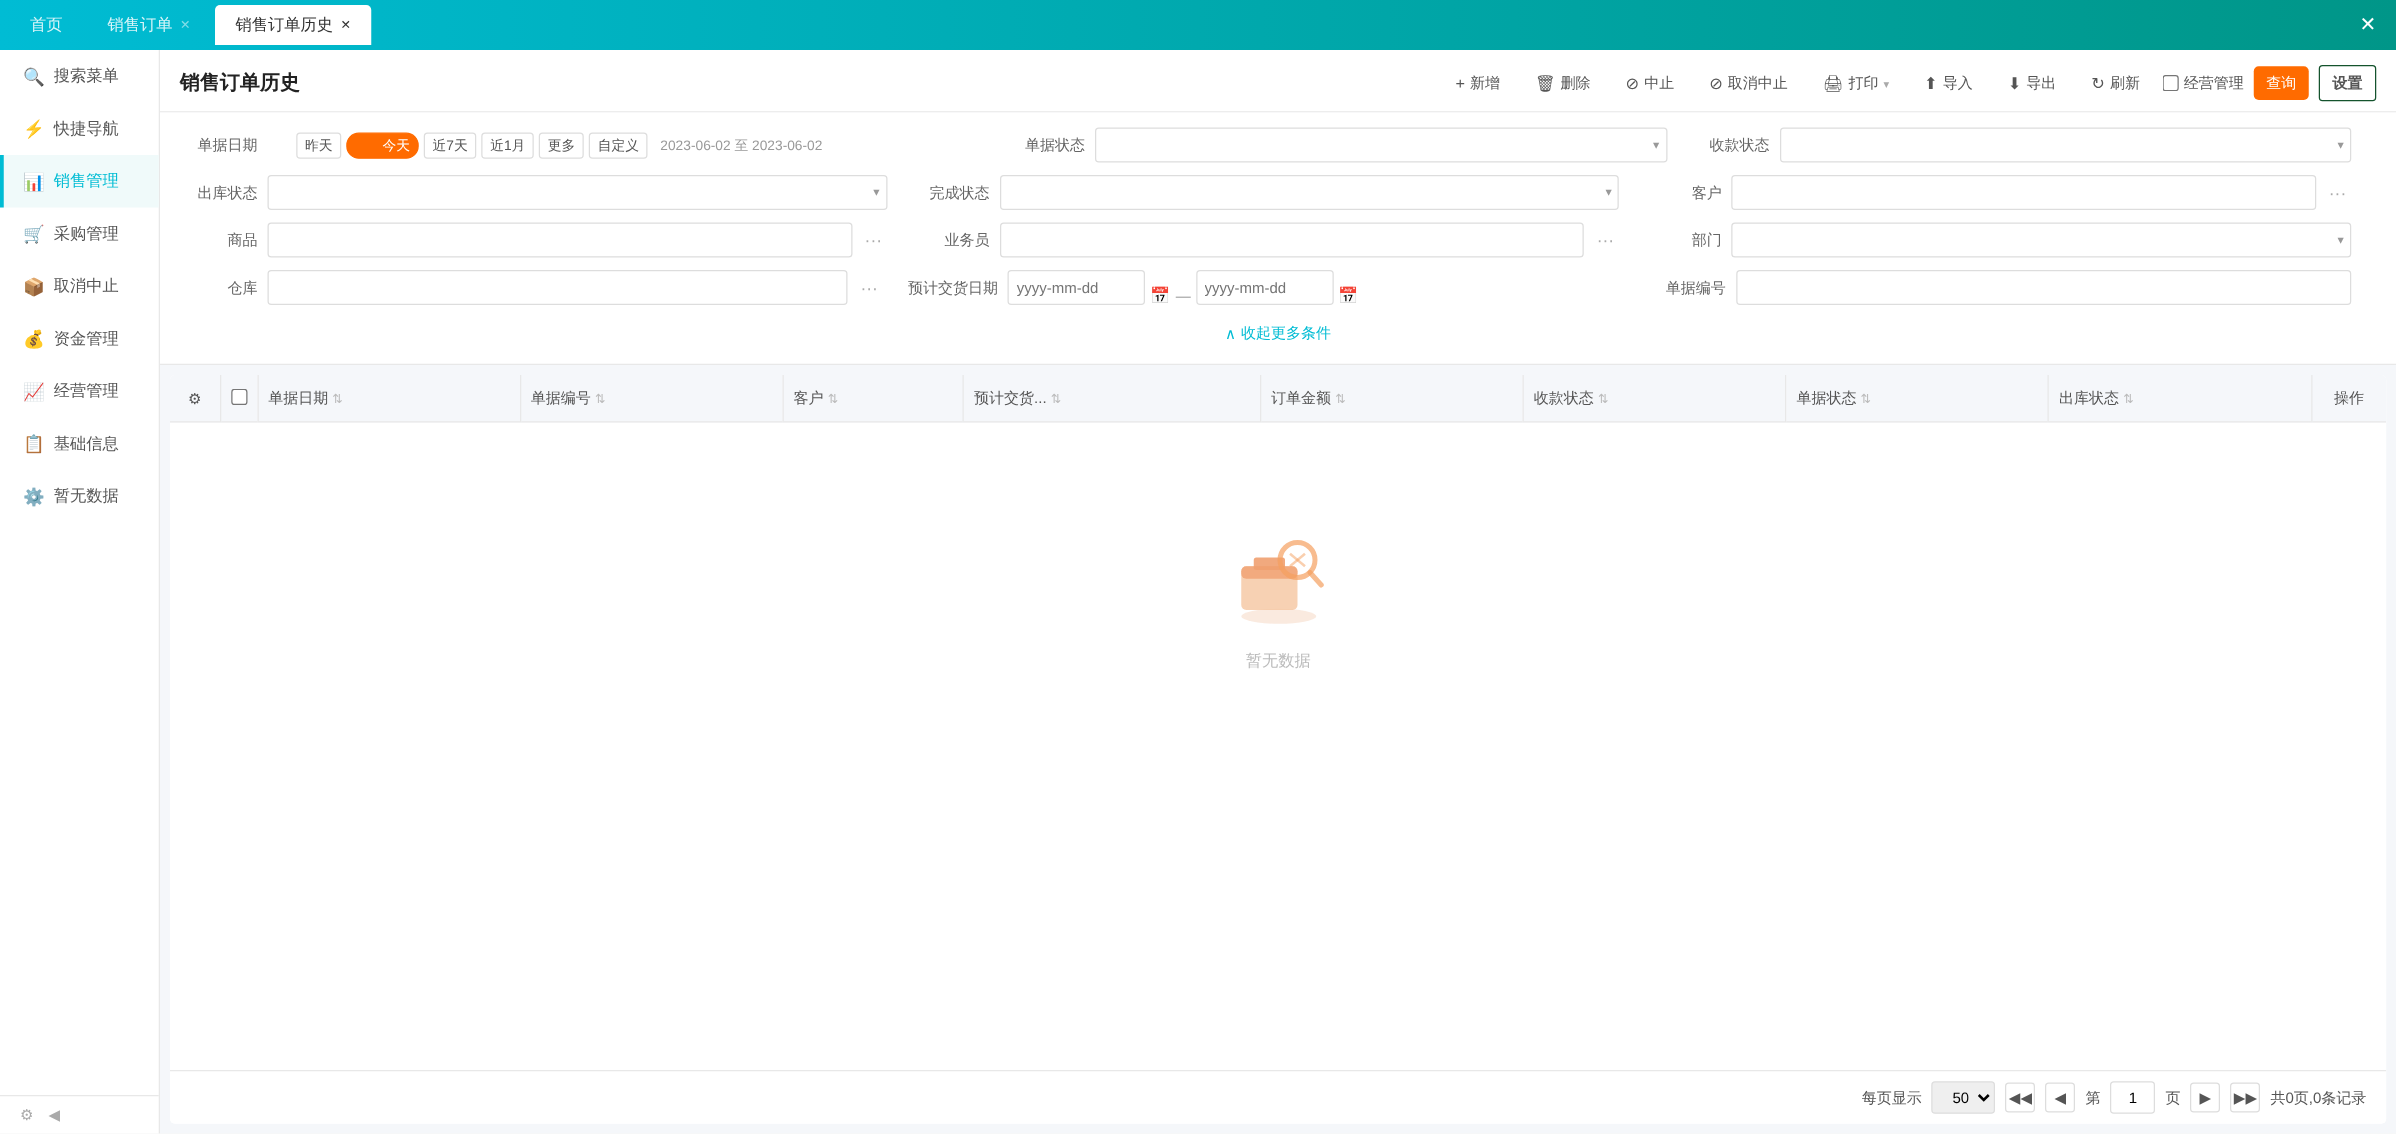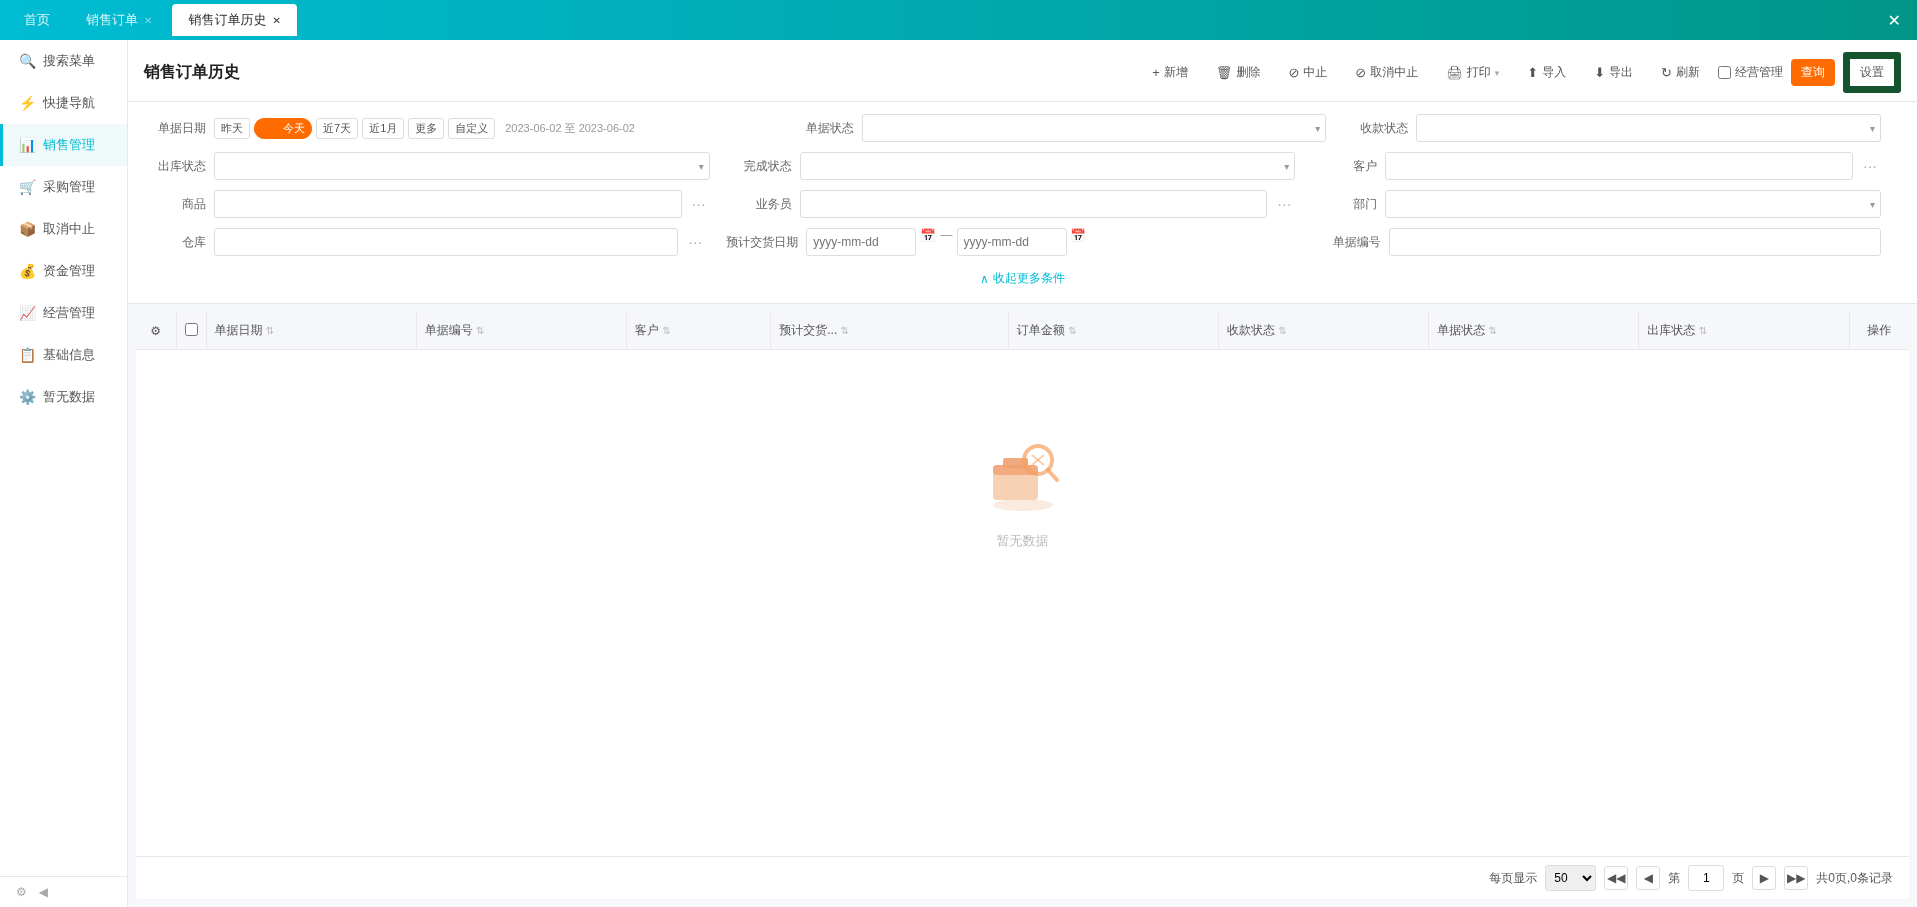--- a/index.html
+++ b/index.html
@@ -213,21 +213,21 @@
       flex: 1;
     }
     .dots-btn {
       color: #aaa;
       cursor: pointer;
       padding: 2px 4px;
       font-size: 14px;
     }
     .date-input-group {
       display: flex;
-      align-items: flex-start;
+      align-items: flex-end;
       gap: 4px;
       flex: 1;
     }
     .date-input {
       height: 28px;
       border: 1px solid #ddd;
       border-radius: 3px;
       padding: 0 6px;
       font-size: 12px;
       color: #bbb;
@@ -313,20 +313,21 @@
       color: #555;
       background: #fff;
       flex-shrink: 0;
     }
     .page-size-select {
       height: 26px;
       border: 1px solid #ddd;
       border-radius: 3px;
       padding: 0 4px;
       font-size: 12px;
+      text-align: right;
     }
     .page-nav-btn {
       width: 24px;
       height: 24px;
       border: 1px solid #ddd;
       border-radius: 3px;
       background: #fff;
       cursor: pointer;
       display: flex;
       align-items: center;
@@ -444,31 +445,31 @@
           <span class="btn-icon">↻</span>
           <span>刷新</span>
         </button>
         <label class="checkbox-label">
           <input type="checkbox" style="">
           <span>经营管理</span>
         </label>
         <button class="toolbar-btn orange">
           <span>查询</span>
         </button>
-        <button class="toolbar-btn" style="border:7px solid #14532d;">
+        <button class="toolbar-btn" style="border:1px solid #14532d;font-weight:bold;">
           <span>设置</span>
         </button>
       </div>
     </div>
 
     <div class="filter-area">
 
       <div class="filter-row">
         <span class="filter-label">单据日期</span>
-        <div class="filter-control" style="flex:1.2;">
+        <div class="filter-control" style="flex:1.2;margin-left:23px;">
           <div class="date-quick-btns">
             <button class="date-btn">昨天</button>
             <button class="date-btn active">今天</button>
             <button class="date-btn">近7天</button>
             <button class="date-btn">近1月</button>
             <button class="date-btn">更多</button>
             <button class="date-btn">自定义</button>
           </div>
           <span class="date-range-text">2023-06-02 至 2023-06-02</span>
         </div>

